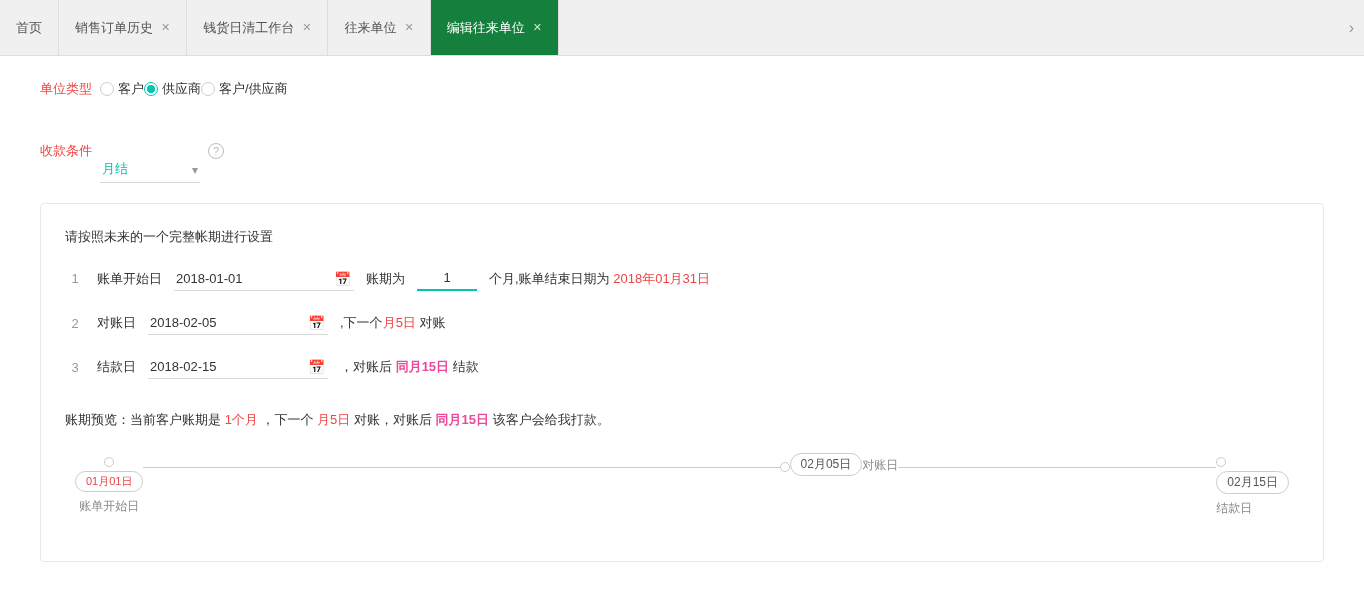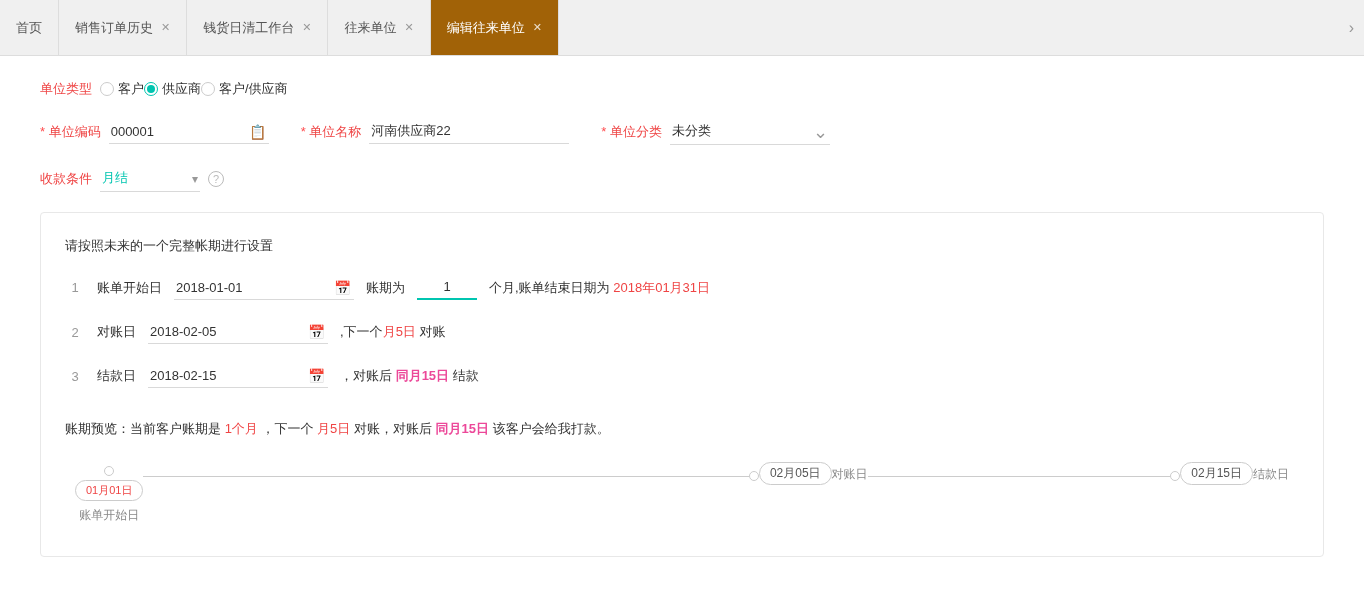--- a/index.html
+++ b/index.html
@@ -9,21 +9,21 @@
     .tabs-bar {
       display: flex; align-items: stretch; background: #f0f0f0;
       border-bottom: 1px solid #ddd; height: 56px;
     }
     .tab {
       display: flex; align-items: center; padding: 0 16px; cursor: pointer;
       border-right: 1px solid #ddd; color: #555; font-size: 13px;
       white-space: nowrap; position: relative;
     }
     .tab .close-icon { margin-left: 8px; color: #999; font-size: 11px; cursor: pointer; }
-    .tab.active { background: #a16207; color: #fff; }
+    .tab.active { background: #15803d; color: #fff; }
     .tab.active .close-icon { color: rgba(255,255,255,0.8); }
 
     .tabs-right-arrow {
       margin-left: auto; display: flex; align-items: center; padding: 0 10px; color: #999; font-size: 16px; cursor: pointer;
     }
 
     
     .main-content { background: #fff; padding: 24px 40px; min-height: calc(100vh - 40px); }
 
     
@@ -46,21 +46,21 @@
     .text-input {
       border: none; border-bottom: 1px solid #d9d9d9; padding: 4px 2px;
       font-size: 13px; color: #333; outline: none; background: transparent; min-width: 120px;
     }
     .text-input.has-icon { padding-right: 24px; }
 
     .input-wrap { position: relative; display: inline-flex; align-items: center; }
     .input-wrap .cal-icon { position: absolute; right: 2px; color: #999; font-size: 14px; cursor: pointer; }
 
     
-    .select-wrap { position: relative; display: inline-flex; align-items: center; }
+    .select-wrap { position: relative; display: inline-flex; align-items: center; margin-top: 38px; }
     .select-display {
       border-bottom: 1px solid #d9d9d9; padding: 4px 28px 4px 2px;
       font-size: 13px; color: #00c5b0; min-width: 100px; cursor: pointer;
     }
     .select-arrow { position: absolute; right: 2px; color: #999; font-size: 12px; }
 
     
     .classify-wrap { position: relative; display: inline-flex; align-items: center; }
     .classify-display {
       border-bottom: 1px solid #d9d9d9; padding: 4px 32px 4px 2px;
@@ -70,21 +70,21 @@
 
     
     .help-icon {
       width: 16px; height: 16px; border-radius: 50%; border: 1.5px solid #bbb;
       display: inline-flex; align-items: center; justify-content: center;
       font-size: 11px; color: #bbb; cursor: pointer; flex-shrink: 0;
     }
 
     
     .panel-box {
-      border: 1px solid #e8e8e8; border-radius: 4px; padding: 24px 24px 32px 24px;
+      border: 1px solid #e8e8e8; border-radius: 4px; padding: 24px 24px 44px 24px;
       margin-bottom: 8px;
     }
 
     .panel-title { font-size: 13px; color: #333; margin-bottom: 20px; }
 
     
     .setting-row { display: flex; align-items: center; margin-bottom: 20px; gap: 12px; color: #333; }
     .row-num { width: 20px; color: #999; text-align: center; flex-shrink: 0; }
     .row-field-label { white-space: nowrap; color: #333; }
     .row-date-input {
@@ -144,40 +144,20 @@
           <span>供应商</span>
         </label>
         <label class="radio-item">
           <div class="radio-circle"></div>
           <span>客户/供应商</span>
         </label>
       </div>
     </div>
   </div>
 
-  <div class="form-row">
-    <div class="form-group">
-      <span class="form-label required">单位编码</span>
-      <div class="input-wrap">
-        <input class="text-input has-icon" type="text" style="width: 160px;" value="000001">
-        <span class="cal-icon">📋</span>
-      </div>
-    </div>
-    <div class="form-group">
-      <span class="form-label required">单位名称</span>
-      <input class="text-input" type="text" style="width: 200px;" value="河南供应商22">
-    </div>
-    <div class="form-group">
-      <span class="form-label required">单位分类</span>
-      <div class="classify-wrap">
-        <div class="classify-display">未分类</div>
-        <span class="classify-arrow">⌄</span>
-      </div>
-    </div>
-  </div>
 
   <div class="form-row">
     <div class="form-group">
       <span class="form-label">收款条件</span>
       <div class="select-wrap">
         <div class="select-display">月结</div>
         <span class="select-arrow">▾</span>
       </div>
       <div class="help-icon">?</div>
     </div>
@@ -244,21 +224,21 @@
       <div style="flex:1; height:1px; background:#ccc; margin-top:18px;"></div>
 
       <div style="display:flex; flex-direction:row; align-items:center;">
         <div style="width:10px; height:10px; border-radius:50%; border:1.5px solid #ccc; background:#fff; margin-top:8px;"></div>
         <div style="border:1px solid #ccc; border-radius:12px; padding:2px 10px; font-size:12px; color:#555; background:#fff; margin-top:4px; white-space:nowrap;">02月05日</div>
         <div style="font-size:12px; color:#888; margin-top:6px; white-space:nowrap;">对账日</div>
       </div>
 
       <div style="flex:1; height:1px; background:#ccc; margin-top:18px;"></div>
 
-      <div style="display:flex; flex-direction:row; align-items:center;">
+      <div style="display:flex; flex-direction:column; align-items:flex-start;">
         <div style="width:10px; height:10px; border-radius:50%; border:1.5px solid #ccc; background:#fff; margin-top:8px;"></div>
         <div style="border:1px solid #ccc; border-radius:12px; padding:2px 10px; font-size:12px; color:#555; background:#fff; margin-top:4px; white-space:nowrap;">02月15日</div>
         <div style="font-size:12px; color:#888; margin-top:6px; white-space:nowrap;">结款日</div>
       </div>
     </div>
 
   </div>
 
 </div>
 

